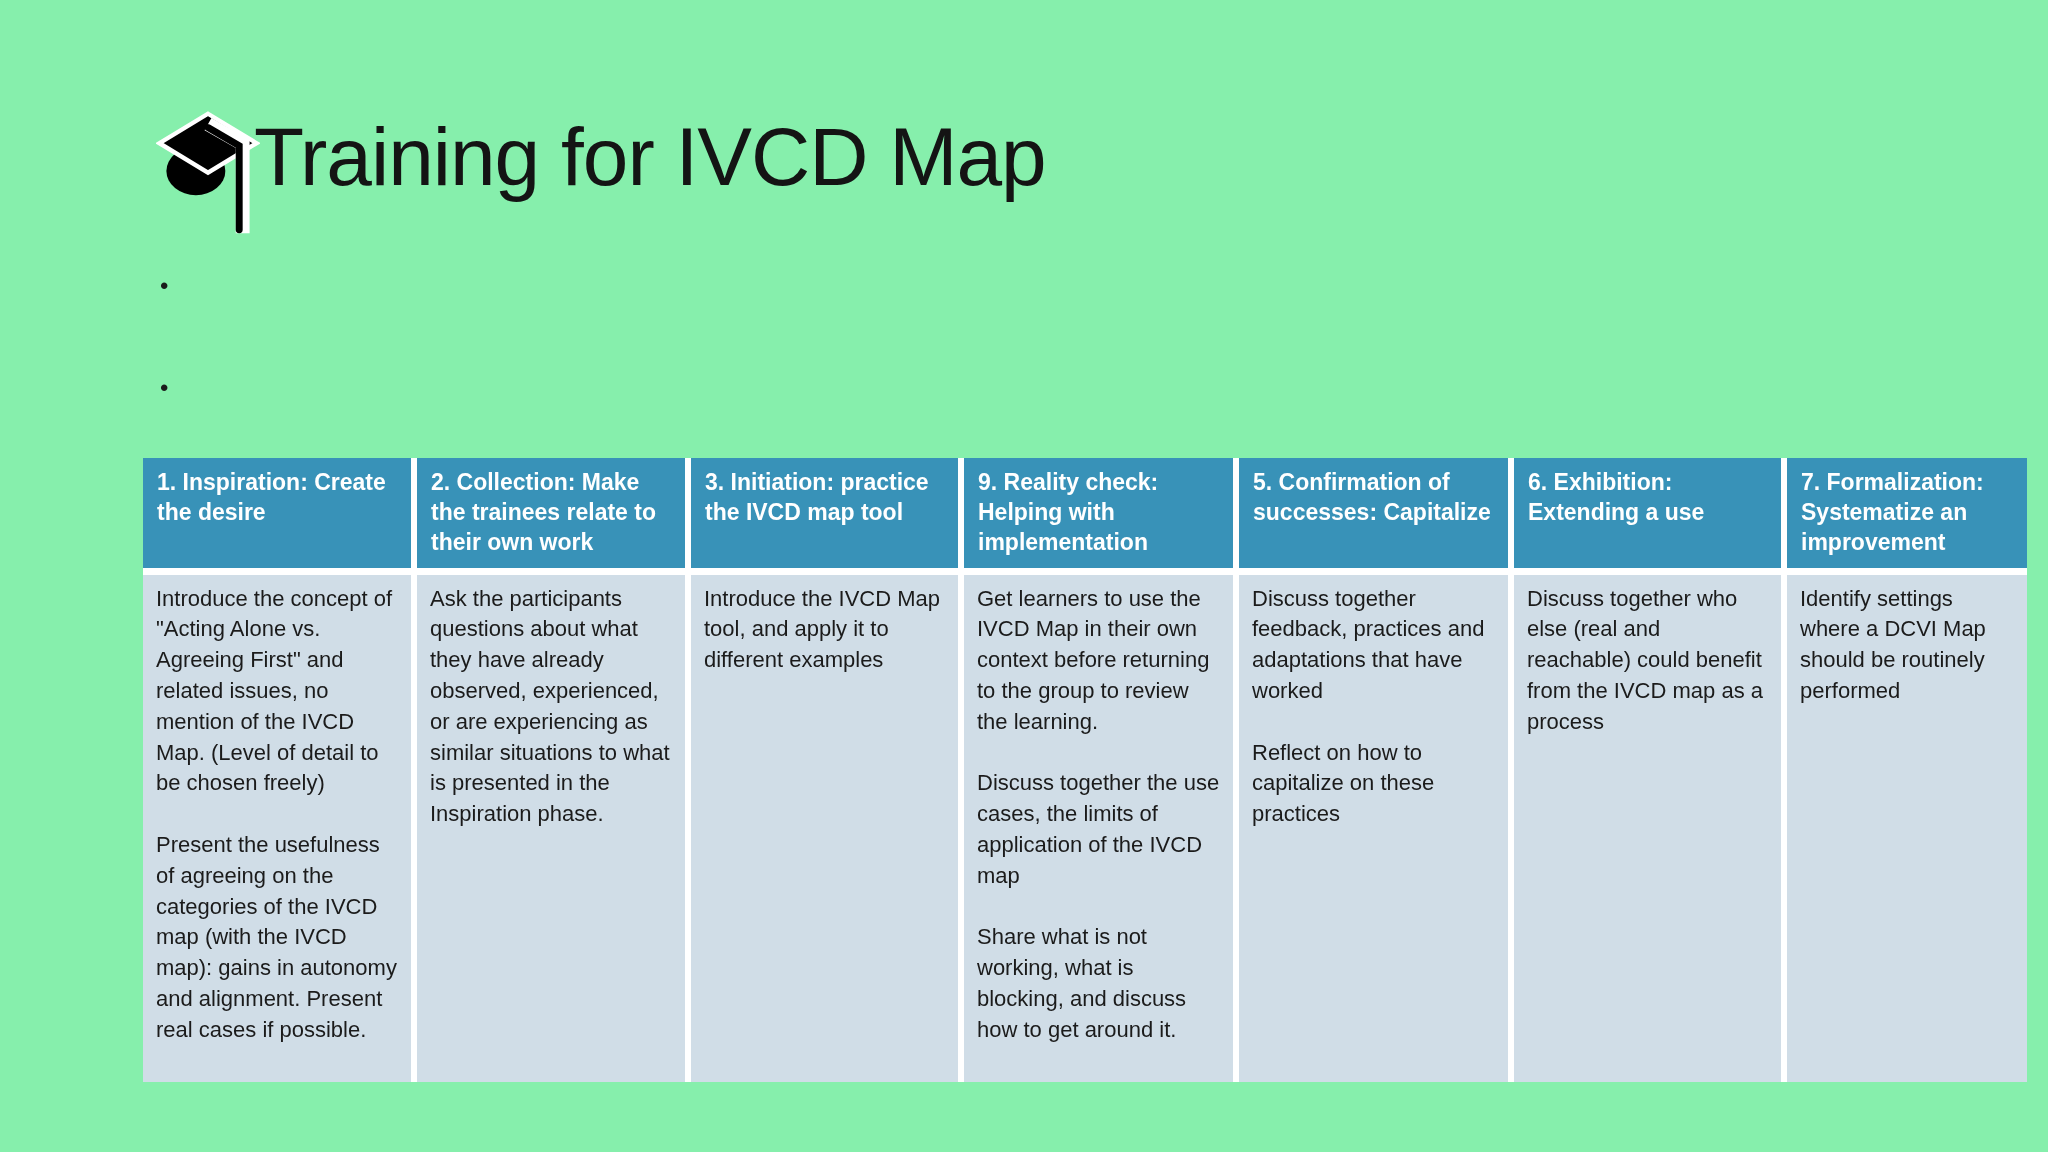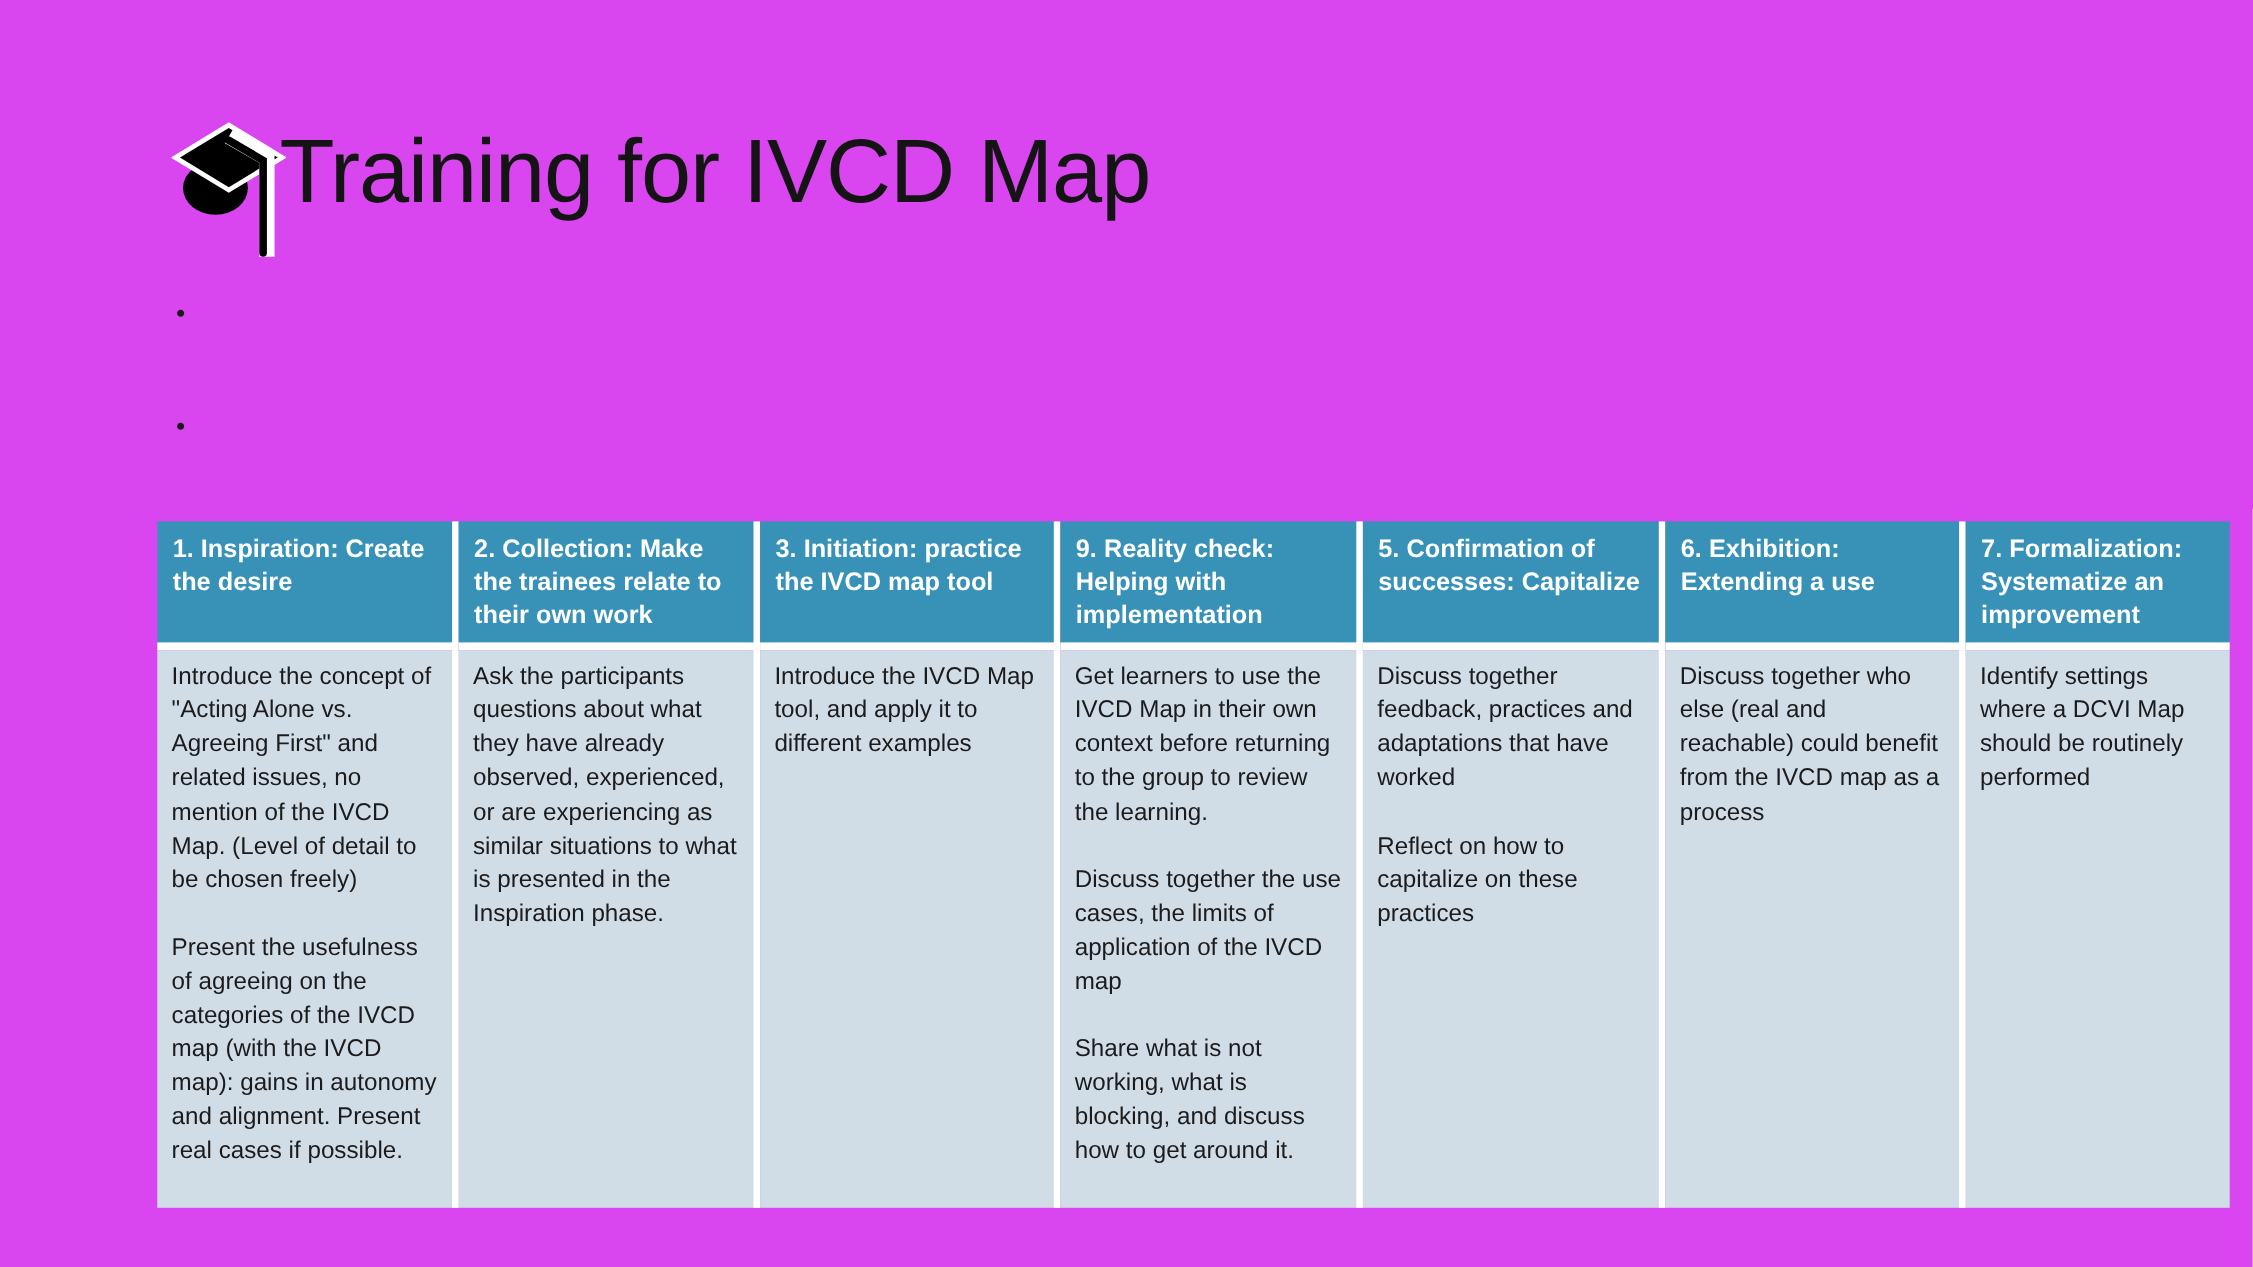--- a/index.html
+++ b/index.html
@@ -8,21 +8,21 @@
     width: 2048px;
     height: 1152px;
     background: #ffffff;
     font-family: "Liberation Sans", sans-serif;
     overflow: hidden;
   }
   .slide {
     position: relative;
     width: 2048px;
     height: 1152px;
-    background: #d946ef;
+    background: #86efac;
   }
   .title-row {
     position: absolute;
     left: 156px;
     top: 98px;
     display: flex;
     align-items: flex-start;
   }
   .cap-icon {
     width: 104px;
@@ -58,21 +58,21 @@
   }
   .bullet .btext {
     font-size: 26px;
     line-height: 36px;
     color: var(--body-text, #1b1b1b);
     white-space: nowrap;
   }
   table.training-table {
     position: absolute;
     left: 143px;
-    top: 474px;
+    top: 458px;
     width: 1884px;
     border-collapse: separate;
     border-spacing: 0;
     table-layout: fixed;
   }
   table.training-table th {
     background: var(--header-bg, #3892B8);
     color: var(--header-text, #ffffff);
     font-size: 23px;
     font-weight: bold;

